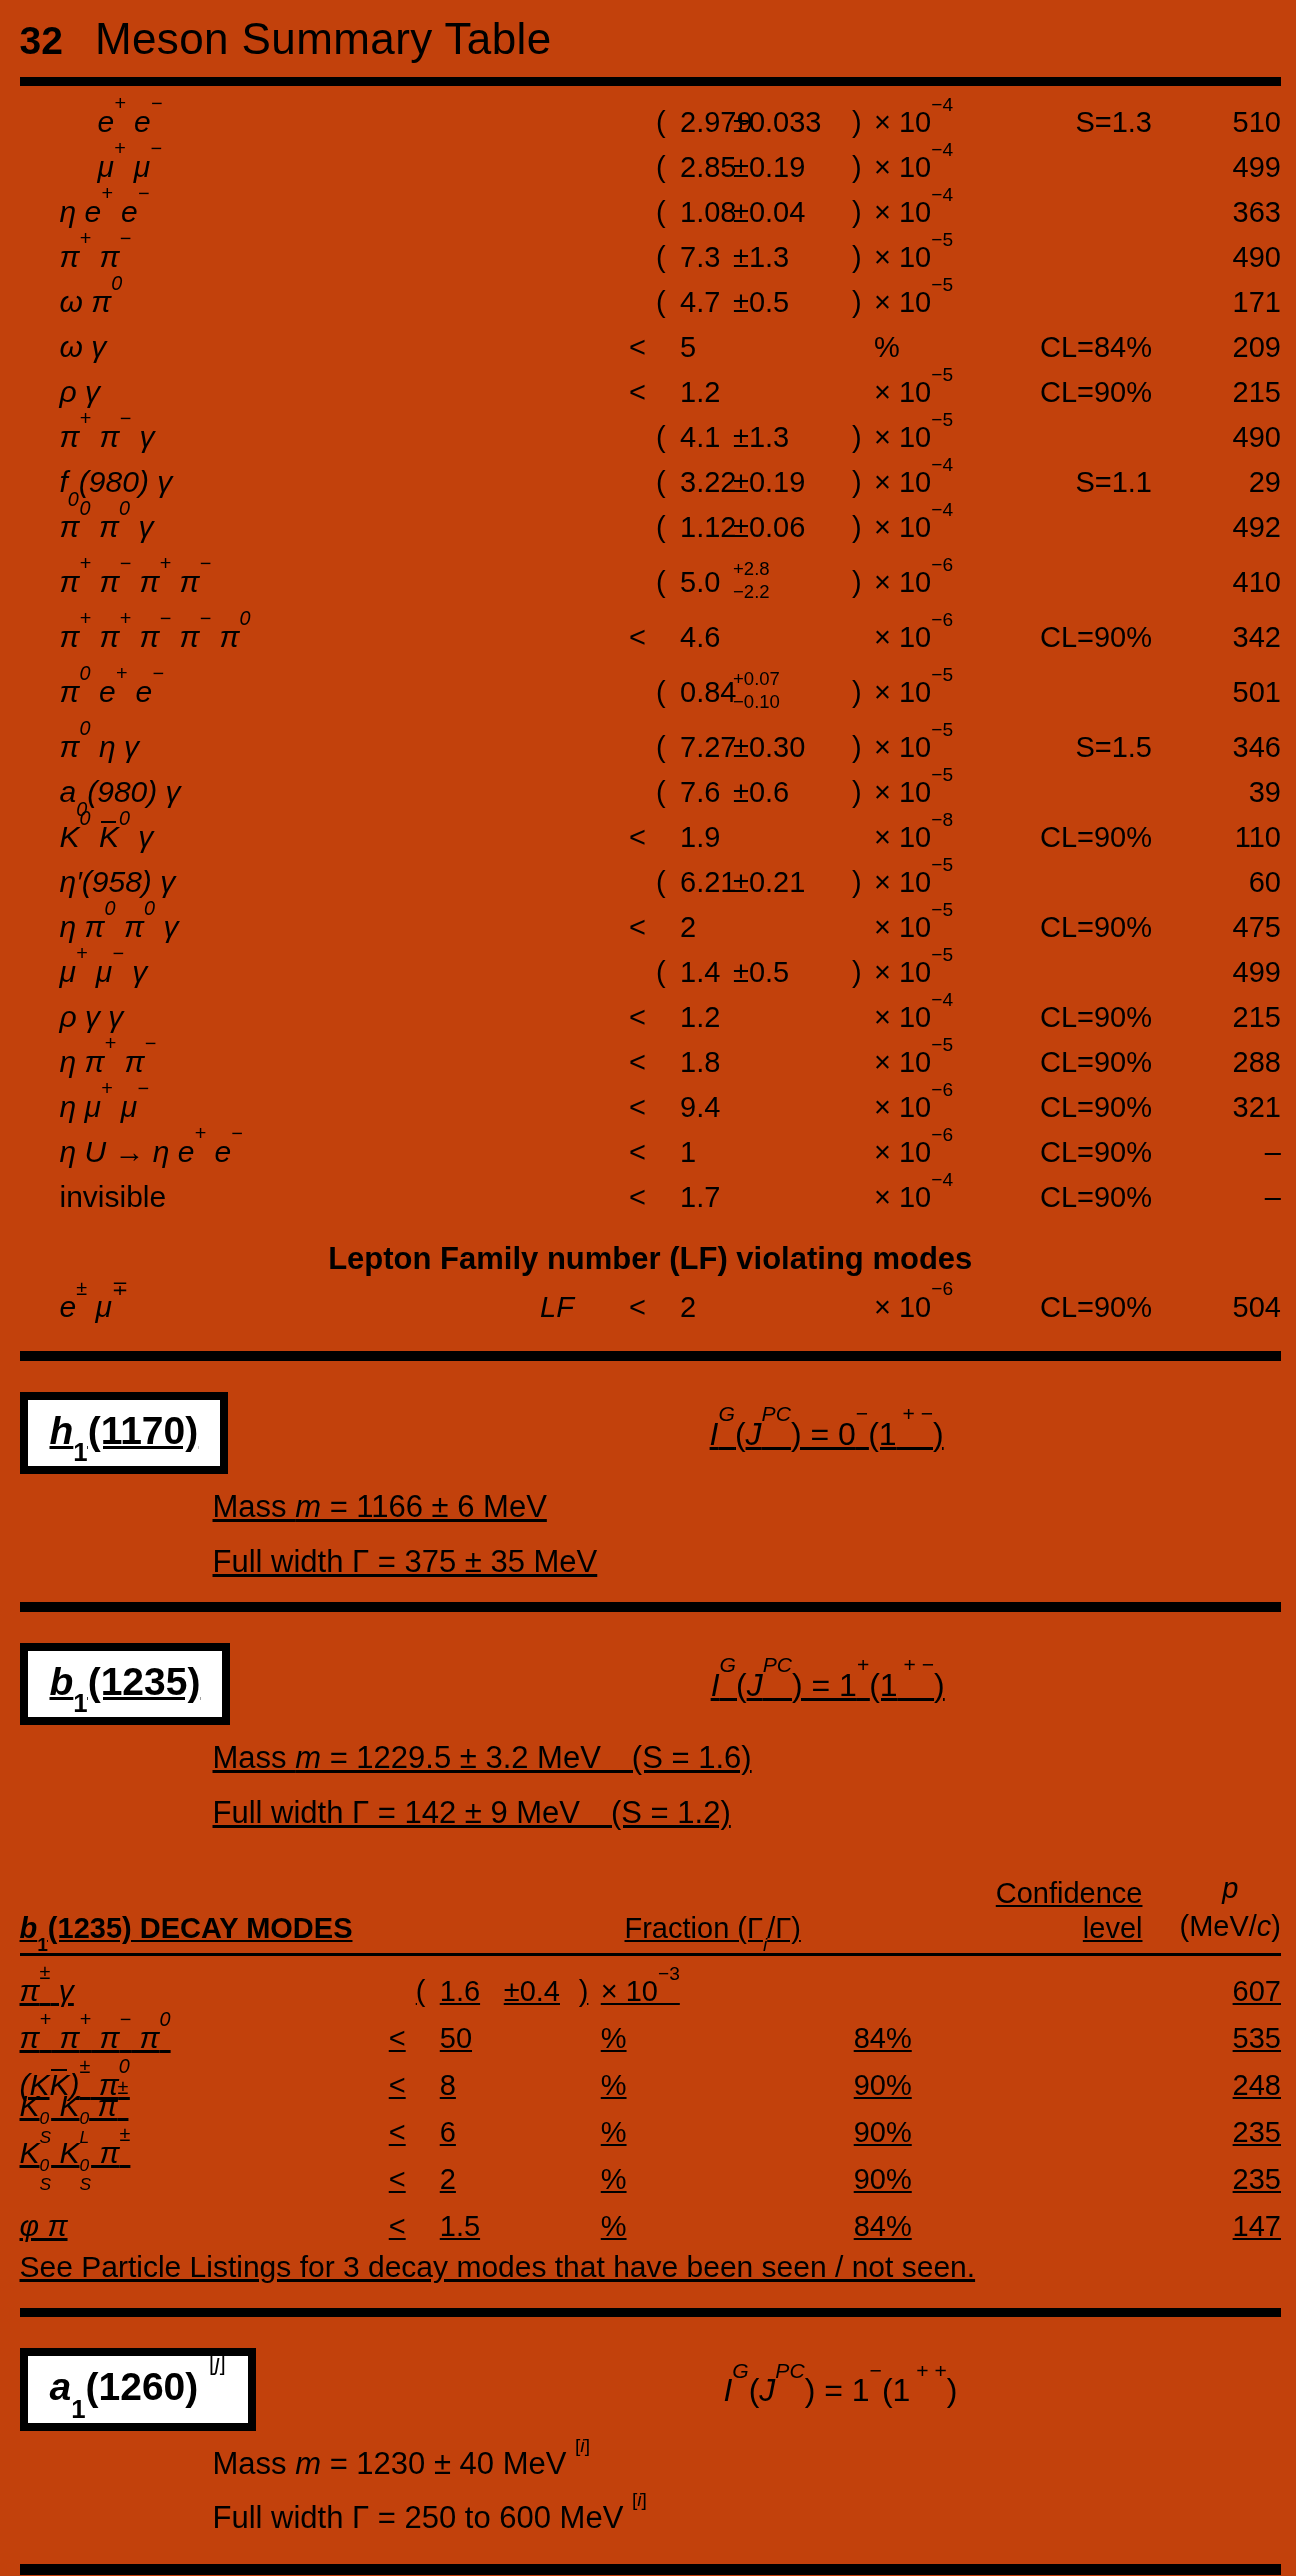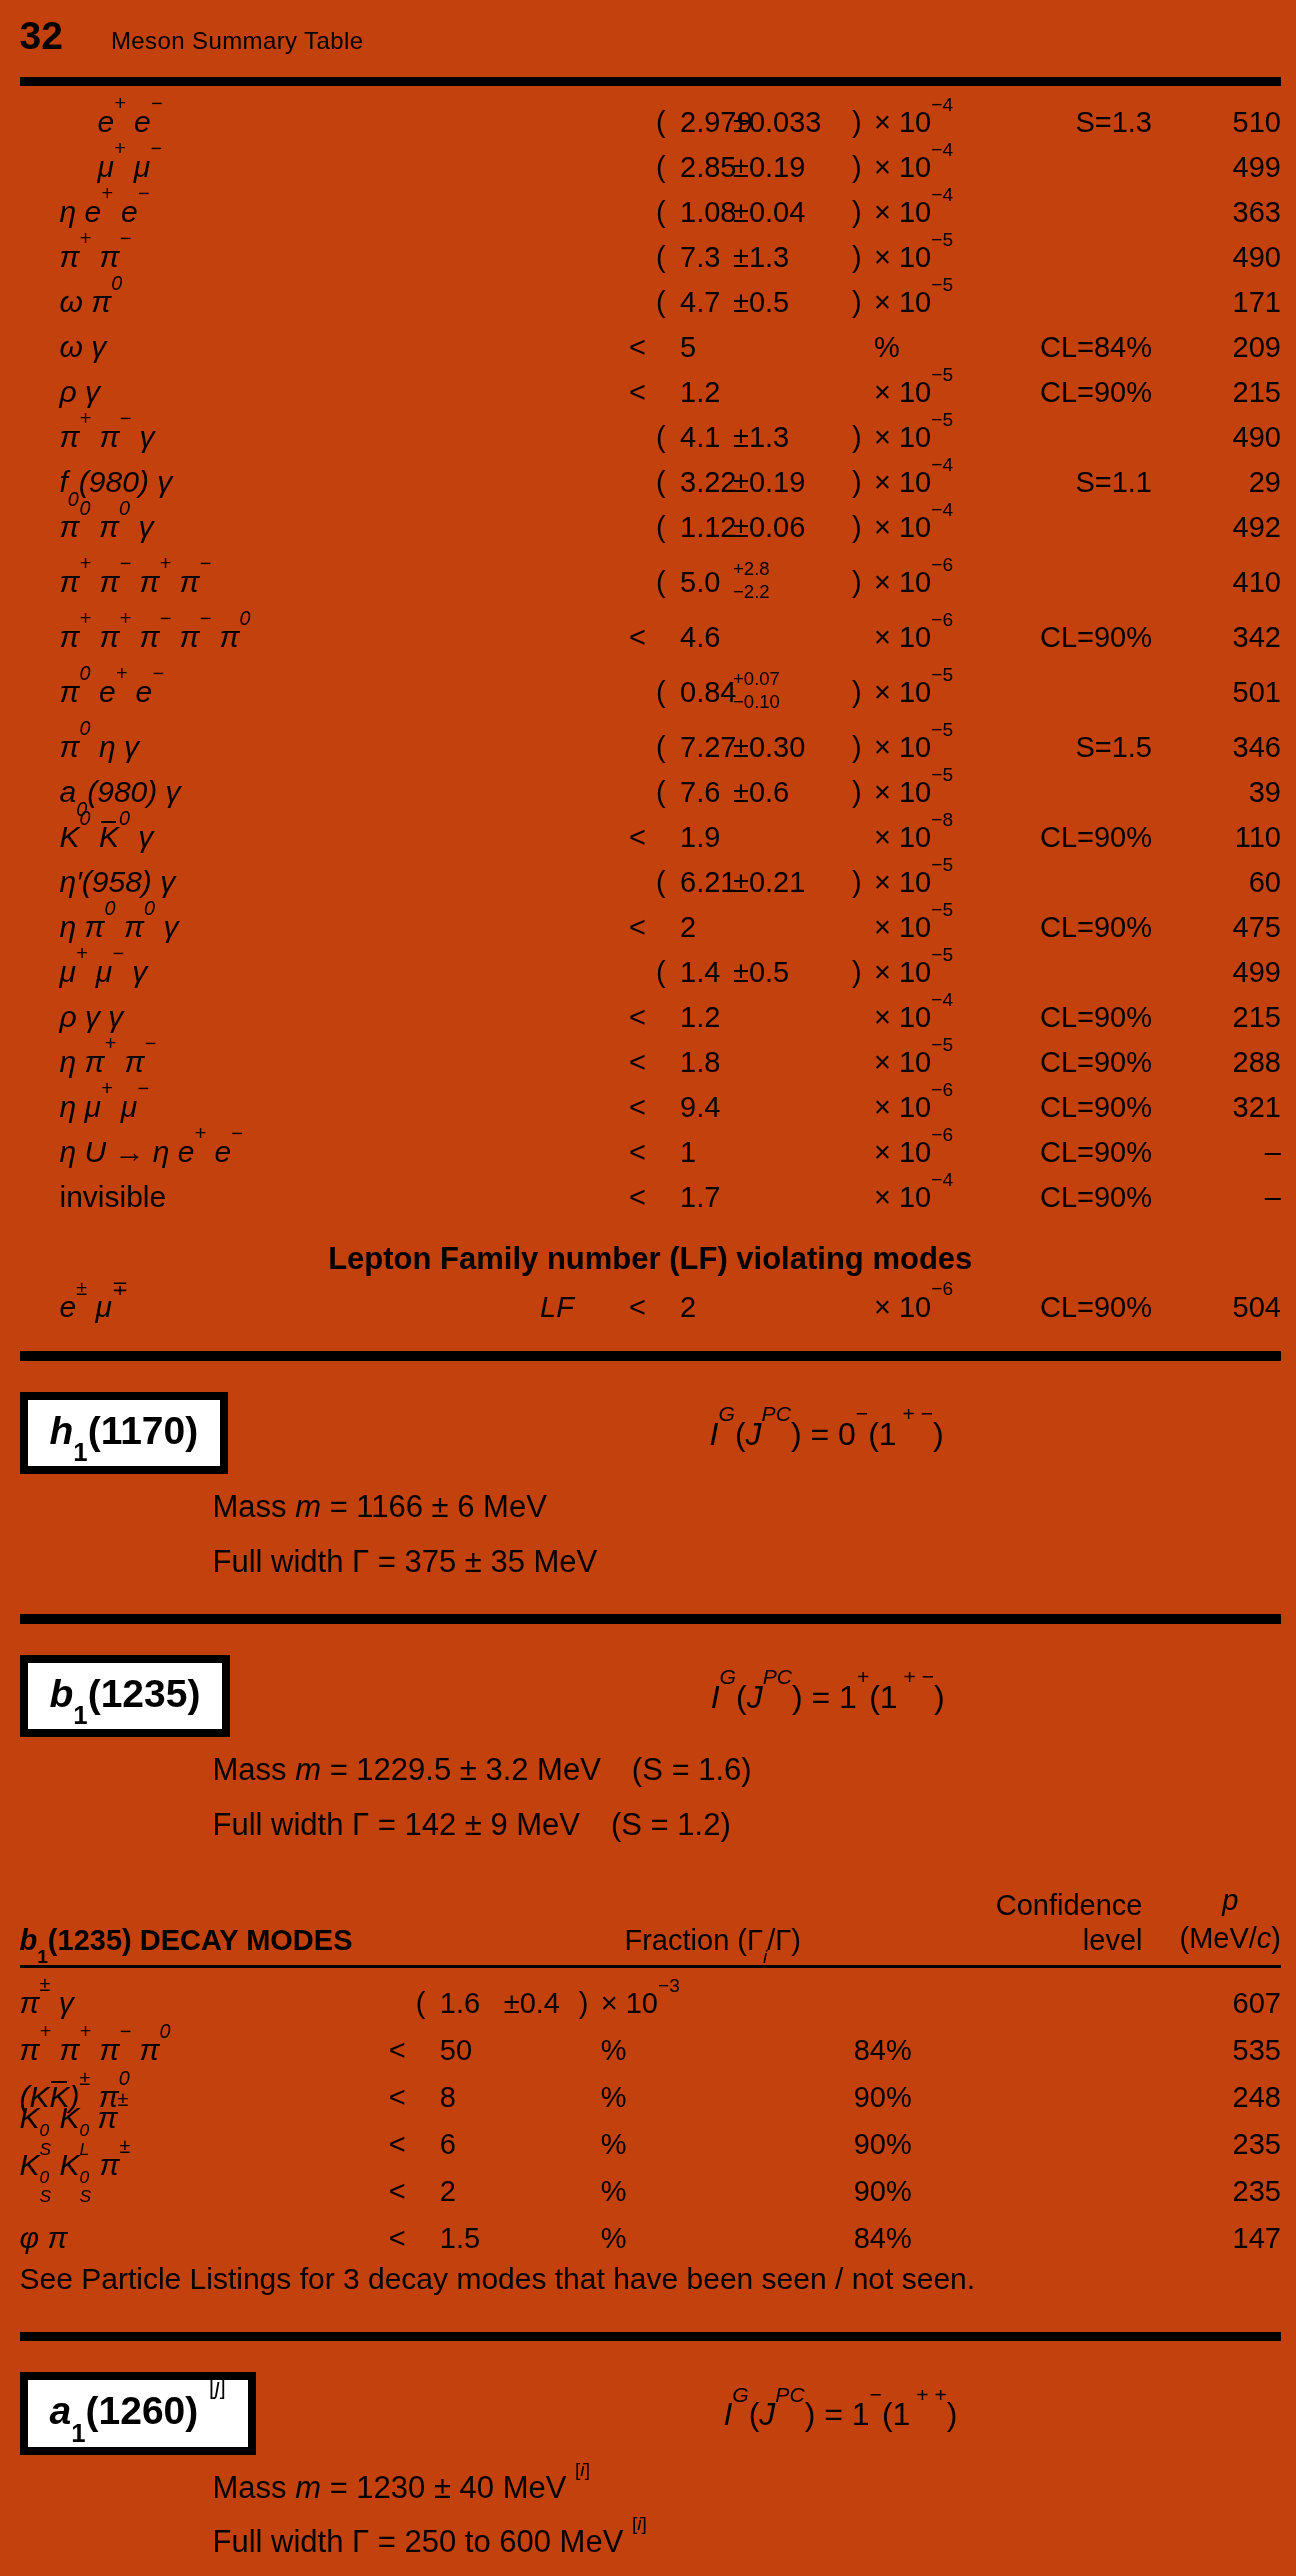--- a/index.html
+++ b/index.html
@@ -5,21 +5,21 @@
   html,body{margin:0;padding:0;background:#888;}
   .page{
     width:1297px;height:2576px;background:#c2410c;color:#000;
     font-family:"Liberation Sans","DejaVu Sans",sans-serif;
     position:relative;overflow:hidden;box-sizing:border-box;
     padding:0 16px 0 19.5px;
   }
   
   .phead{display:flex;align-items:baseline;padding-top:13.6px;height:63px;}
   .pageno{font-size:39px;font-weight:bold;}
-  .ptitle{font-size:24px;margin-left:48px;letter-spacing:0.4px;}
+  .ptitle{font-size:44px;margin-left:32px;letter-spacing:0.4px;}
   .hr{height:9.3px;background:#000;}
   .hr.bottom{height:11px;}
 
   
   sup{font-size:66%;position:relative;top:-0.55em;line-height:0;}
   sub{font-size:66%;position:relative;top:0.33em;line-height:0;}
   sup.fn{font-size:55%;top:-0.75em;font-weight:normal;}
   sup.fn2{font-size:62%;top:-0.55em;}
   .stk{display:inline-flex;flex-direction:column;font-size:64%;line-height:1.25;vertical-align:middle;position:relative;top:-1.7px;}
   .ss{display:inline-flex;flex-direction:column;font-size:58%;line-height:1.1;vertical-align:-0.45em;}
@@ -44,21 +44,21 @@
   .pcol{width:129px;text-align:right;}
 
   .lfhead{text-align:center;font-weight:bold;font-size:31px;margin-top:22px;margin-bottom:6.8px;}
 
   
   .prow{display:flex;align-items:flex-start;margin-top:31px;}
   .pbox{border:8.5px solid #000;padding:10.2px 22px 13.6px;font-size:39px;font-weight:bold;line-height:1.1;background:#fff;}
   .ig{flex:1;text-align:center;padding-left:144px;font-size:32px;margin-top:24px;}
   .pline{margin-left:193px;font-size:31px;margin-top:22px;line-height:1.05;}
   .pline.first{margin-top:17px;}
-  .sec-pad{padding-bottom:36px;}
+  .sec-pad{padding-bottom:24px;text-decoration:underline;}
 
   
   .dt-head{display:flex;align-items:flex-end;margin-top:41px;font-size:29px;line-height:1.2;}
   .dt-title{width:605px;font-weight:bold;}
   .dt-frac{width:314px;}
   .dt-conf{width:204px;text-align:right;}
   .dt-p{flex:1;text-align:right;}
   .p-stack{display:inline-block;text-align:center;line-height:1.3;}
   .dt-rule{height:3.4px;background:#000;margin-top:6.8px;}
   .btable{font-size:29px;margin-top:3.4px;}

